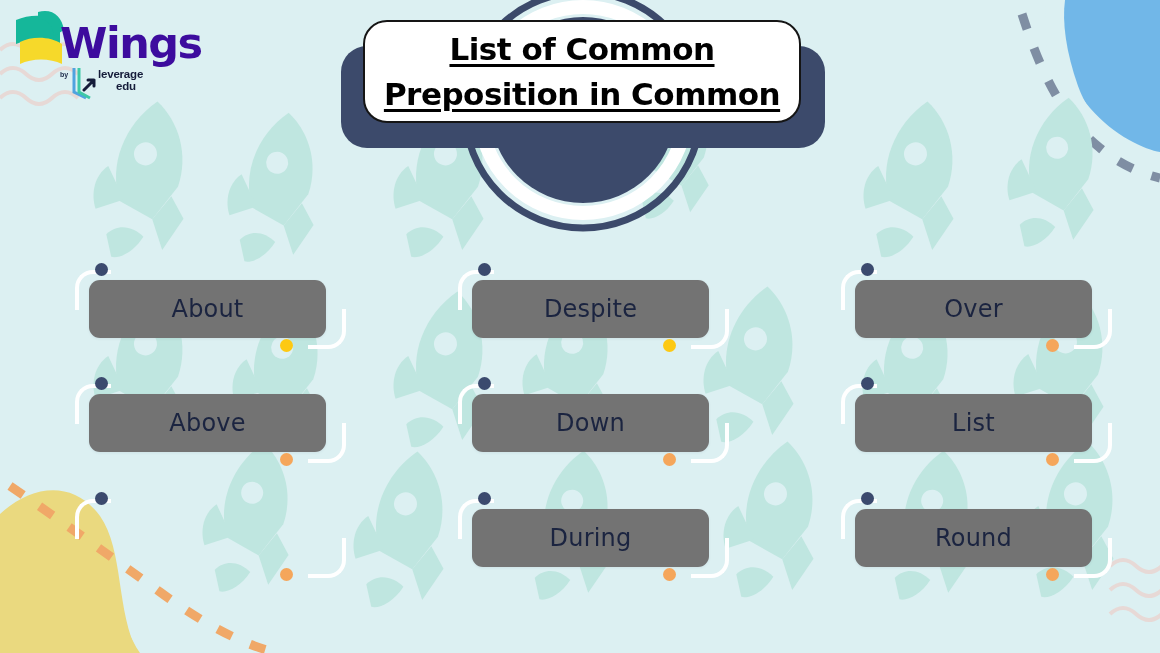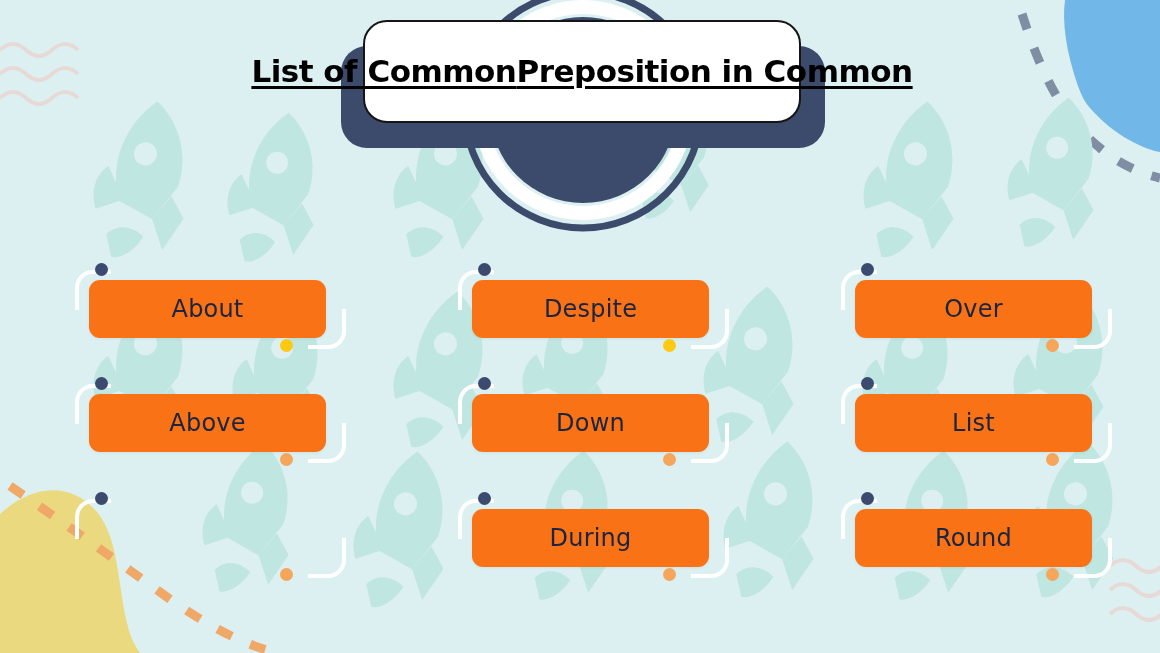--- a/index.html
+++ b/index.html
@@ -92,20 +92,21 @@
   #title-box {
     position: absolute;
     left: 22px;
     top: 0;
     width: 438px;
     height: 103px;
     background: #ffffff;
     border: 2px solid #151515;
     border-radius: 24px;
     display: flex;
+    flex-direction: column;
     align-items: center;
     justify-content: center;
     box-sizing: border-box;
   }
   .title-line {
     font-size: 31px;
     font-weight: bold;
     color: #000000;
     text-decoration: underline;
     text-underline-offset: 4px;
@@ -126,21 +127,21 @@
     position: absolute;
     width: 300px;
     height: 105px;
   }
   .card-box {
     position: absolute;
     left: 16px;
     top: 17px;
     width: 237px;
     height: 58px;
-    background: #f97316;
+    background: #737373;
     border-radius: 11px;
     display: flex;
     align-items: center;
     justify-content: center;
     box-shadow: 0 1px 3px rgba(30,60,80,0.07);
   }
   .card-label {
     font-size: 24px;
     color: #1b2440;
     letter-spacing: 0.2px;
@@ -286,20 +287,36 @@
     </g>
     <g transform="translate(610,108) rotate(-18) scale(1.0)">
       <use href="#rocket-shape"></use>
     </g>
 
     <circle cx="583" cy="110" r="118" fill="none" stroke="#3c4a6b" stroke-width="7"></circle>
     <circle cx="583" cy="110" r="103" fill="none" stroke="#ffffff" stroke-width="14"></circle>
     <circle cx="583" cy="110" r="93" fill="#3c4a6b"></circle>
   </svg>
 
+  <div id="logo">
+    <svg width="180" height="108" viewBox="0 0 180 108" style="position:absolute;left:0;top:0;">
+      <path d="M8,14 C22,8 40,8 52,16 L52,38 C40,32 22,32 8,38 Z" fill="#15b79a"></path>
+      <path d="M12,36 C24,30 42,30 54,38 L54,58 C42,52 24,52 12,58 Z" fill="#f6d92a"></path>
+      <path d="M30,6 C44,2 54,10 56,24 L46,30 C44,18 38,12 30,14 Z" fill="#15b79a"></path>
+    </svg>
+    <div id="logo-wordmark">Wings</div>
+    <div id="logo-by">by</div>
+    <svg width="26" height="34" viewBox="0 0 26 34" style="position:absolute;left:62px;top:60px;">
+      <path d="M4,2 L4,26 L16,32" fill="none" stroke="#4fa3df" stroke-width="3"></path>
+      <path d="M9,2 L9,26 L20,32" fill="none" stroke="#3ec9a7" stroke-width="3"></path>
+      <path d="M14,24 L24,14 M24,14 L18,14 M24,14 L24,20" fill="none" stroke="#151c3a" stroke-width="3" stroke-linecap="round"></path>
+    </svg>
+    <div id="logo-sub1">leverage</div>
+    <div id="logo-sub2">edu</div>
+  </div>
 
   <div id="title-wrap">
     <div id="title-shadow"></div>
     <div id="title-box">
       <div class="title-line">List of Common</div>
       <div class="title-line">Preposition in Common</div>
     </div>
   </div>
 
   <div id="grid">

